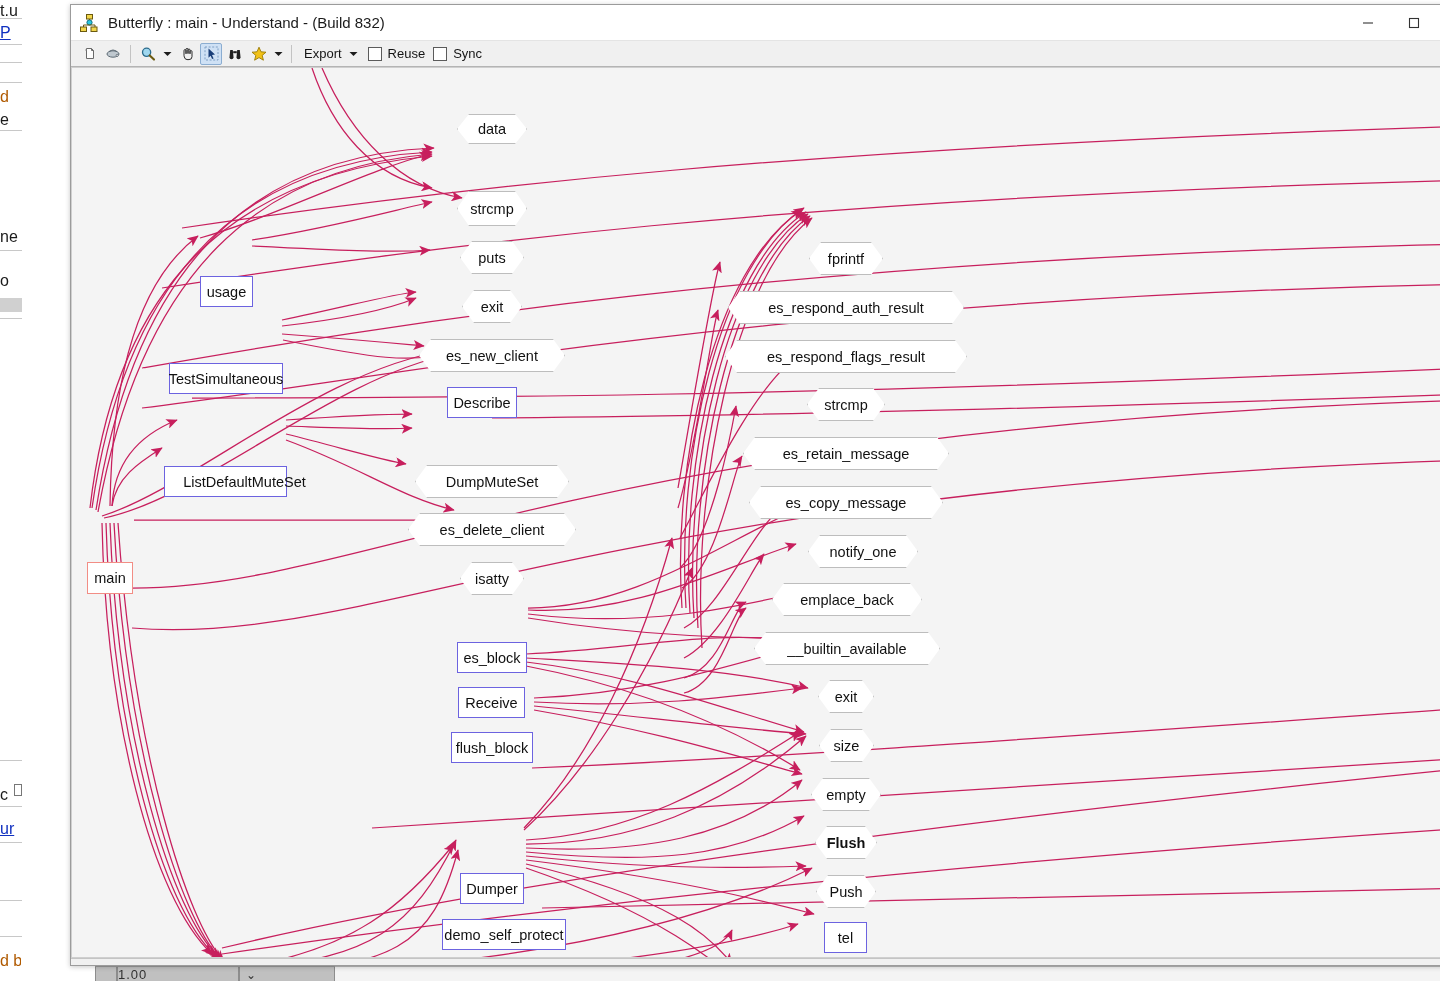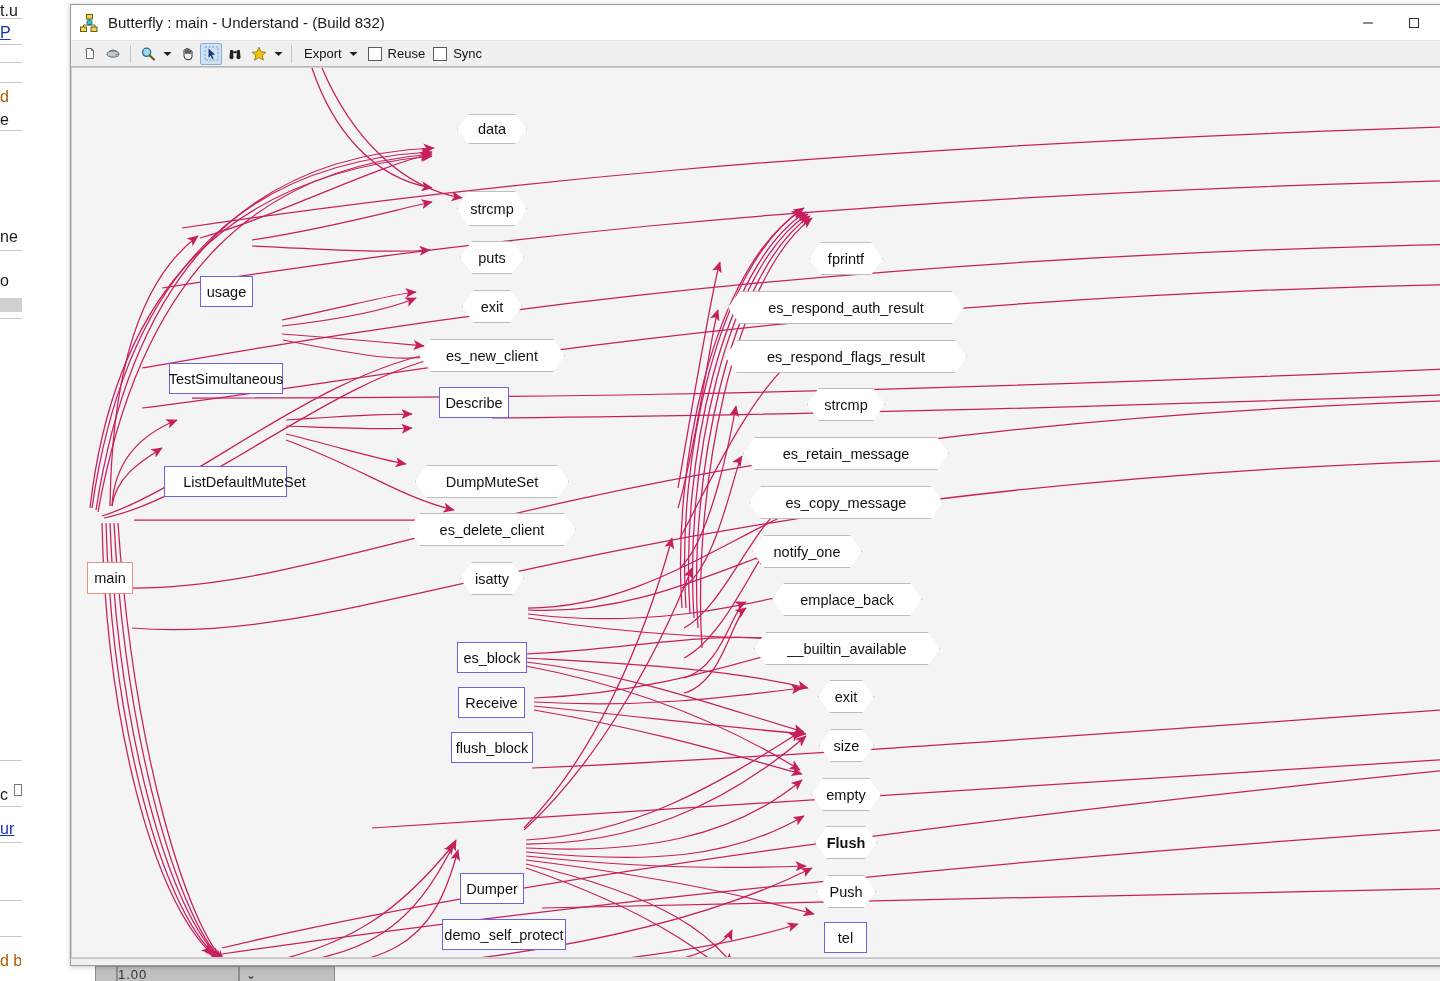--- a/index.html
+++ b/index.html
@@ -479,21 +479,21 @@
           <div class="node rect" style="left: 92px; top: 398px; width: 123px; height: 31px; padding-left: 38px;">
             <span>ListDefaultMuteSet</span>
           </div>
           <div class="node root" style="left: 15px; top: 494px; width: 46px; height: 32px;">
             <span>main</span>
           </div>
           <div class="node oct" style="left: 347px; top: 271px; width: 146px; height: 33px;">
             <div class="oct-bg"></div>
             <span class="oct-label">es_new_client</span>
           </div>
-          <div class="node rect" style="left: 367px; top: 319px; width: 70px; height: 31px;">
+          <div class="node rect" style="left: 375px; top: 319px; width: 70px; height: 31px;">
             <span>Describe</span>
           </div>
           <div class="node oct" style="left: 343px; top: 397px; width: 154px; height: 33px;">
             <div class="oct-bg"></div>
             <span class="oct-label">DumpMuteSet</span>
           </div>
           <div class="node oct" style="left: 336px; top: 445px; width: 168px; height: 33px;">
             <div class="oct-bg"></div>
             <span class="oct-label">es_delete_client</span>
           </div>
@@ -533,21 +533,21 @@
             <span class="oct-label">strcmp</span>
           </div>
           <div class="node oct" style="left: 671px; top: 369px; width: 206px; height: 33px;">
             <div class="oct-bg"></div>
             <span class="oct-label">es_retain_message</span>
           </div>
           <div class="node oct" style="left: 677px; top: 418px; width: 194px; height: 33px;">
             <div class="oct-bg"></div>
             <span class="oct-label">es_copy_message</span>
           </div>
-          <div class="node oct" style="left: 680px; top: 467px; width: 110px; height: 33px; align-items: center;">
+          <div class="node oct" style="left: 736px; top: 467px; width: 110px; height: 33px; align-items: center;">
             <div class="oct-bg"></div>
             <span class="oct-label">notify_one</span>
           </div>
           <div class="node oct" style="left: 700px; top: 515px; width: 150px; height: 33px;">
             <div class="oct-bg"></div>
             <span class="oct-label">emplace_back</span>
           </div>
           <div class="node oct" style="left: 682px; top: 564px; width: 186px; height: 33px;">
             <div class="oct-bg"></div>
             <span class="oct-label">__builtin_available</span>

